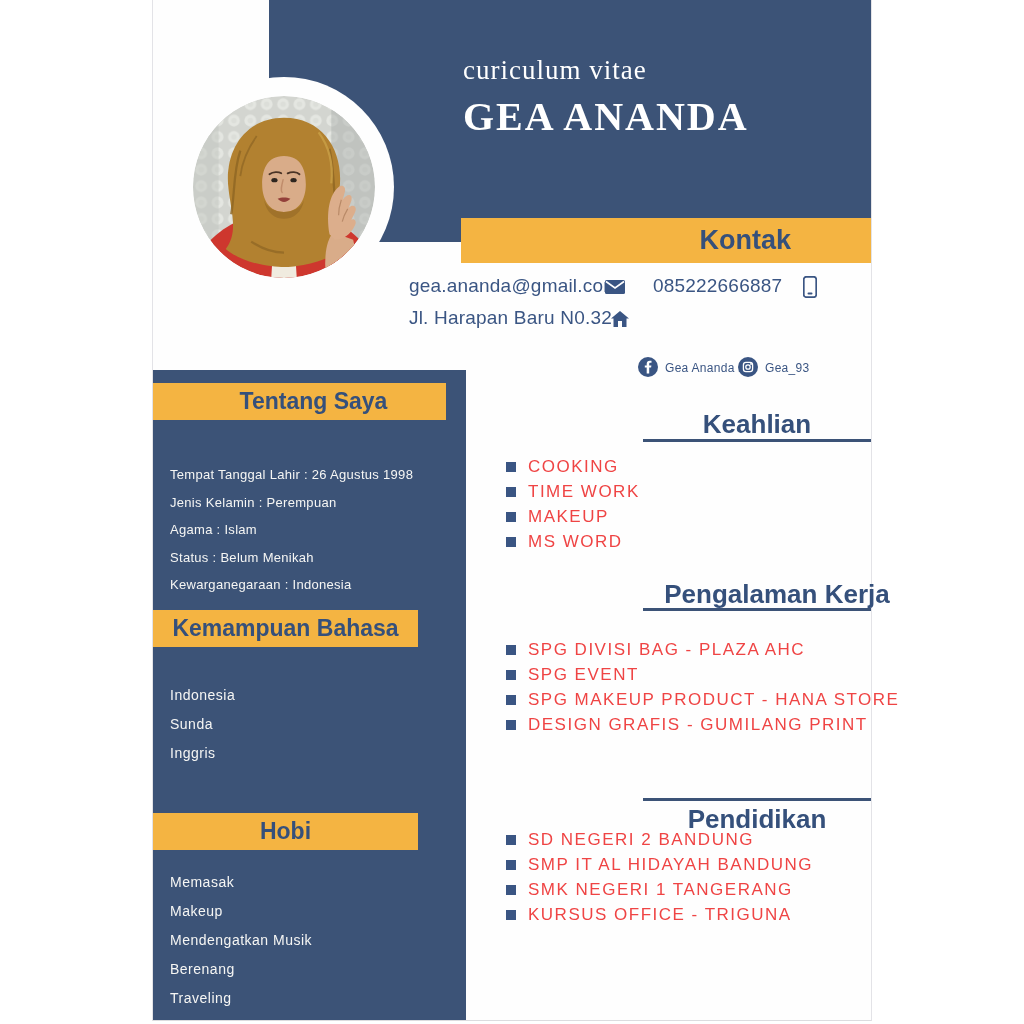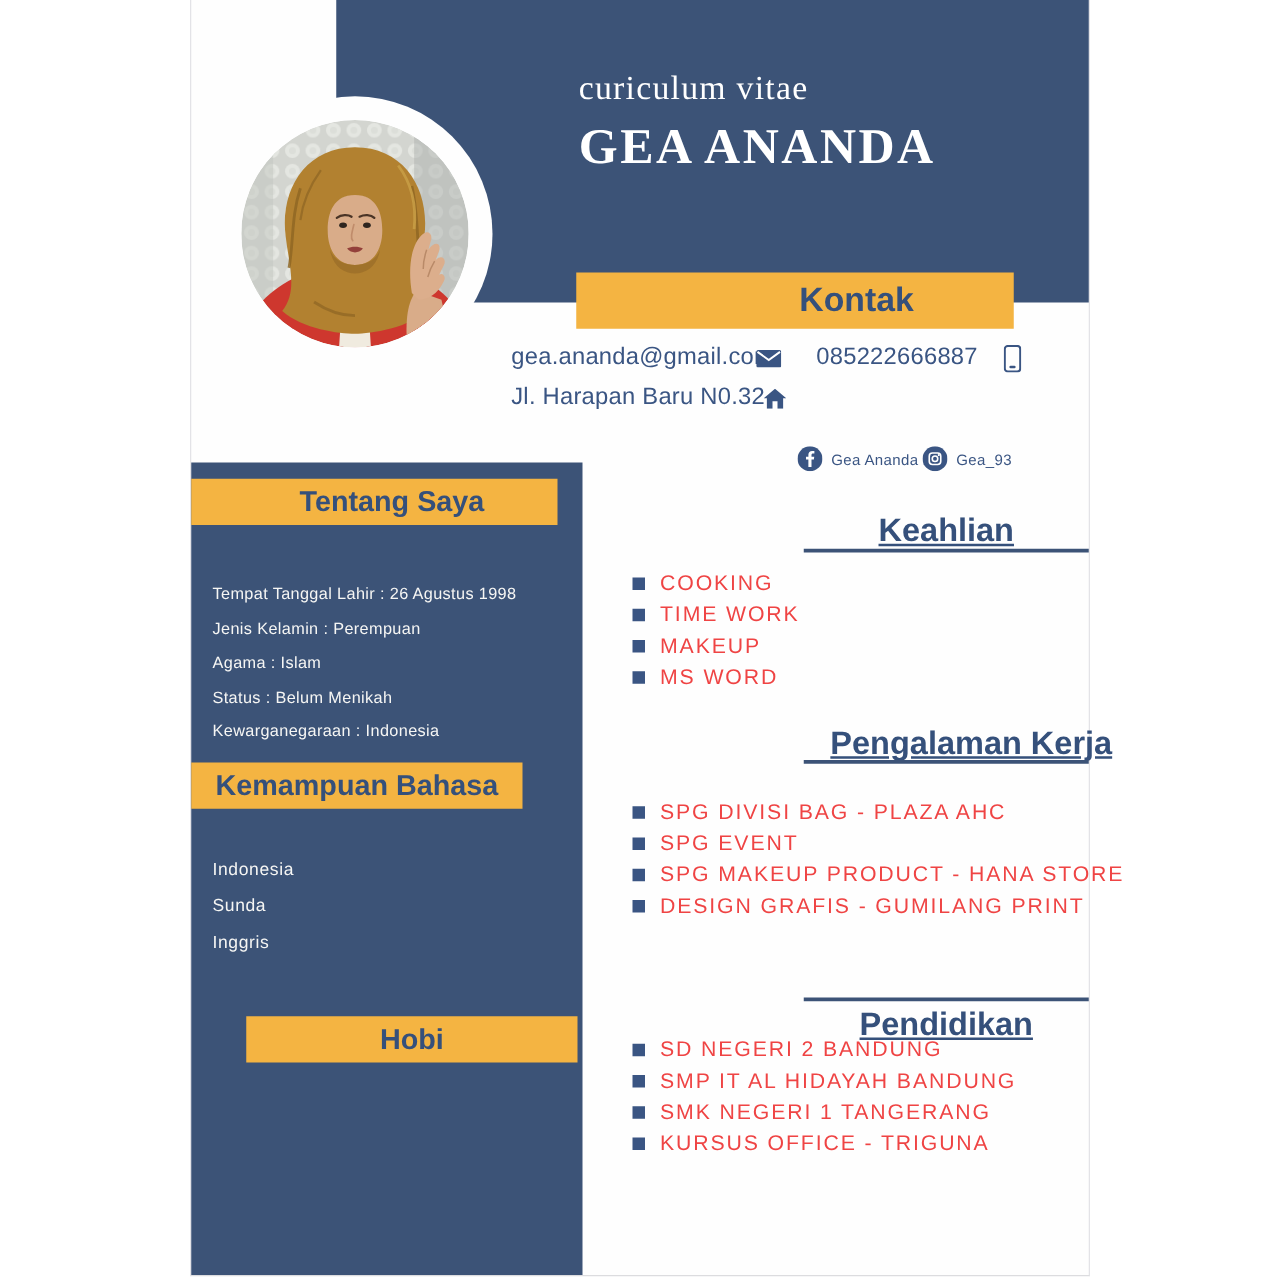--- a/index.html
+++ b/index.html
@@ -8,36 +8,36 @@
   .page{position:absolute;left:152px;top:0;width:718px;height:1020px;background:#fefefe;
         border-left:1px solid #e3e3e7;border-right:1px solid #e3e3e7;border-bottom:1px solid #dcdcdf;}
   
   .blue-header{position:absolute;left:116px;top:0;width:602px;height:242px;background:#3c5377;}
   .white-ring{position:absolute;left:21px;top:77px;width:220px;height:220px;border-radius:50%;background:#fefefe;}
   .photo{position:absolute;left:40px;top:96px;width:182px;height:182px;border-radius:50%;overflow:hidden;}
   .title-block{position:absolute;left:310px;top:55px;color:#ffffff;font-family:Liberation Serif, serif;}
   .cv-subtitle{font-size:27px;letter-spacing:1px;font-weight:400;}
   .cv-name{font-size:40px;font-weight:700;letter-spacing:2px;margin-top:7px;}
   
-  .kontak-banner{position:absolute;left:308px;top:218px;width:350px;height:45px;background:#f4b442;}
+  .kontak-banner{position:absolute;left:308px;top:218px;width:410px;height:45px;background:#f4b442;}
   .kontak-banner .label{position:absolute;right:80px;top:0;line-height:45px;font-size:27px;font-weight:700;color:#35507b;}
   .contact-line{position:absolute;color:#3a5583;font-size:19px;letter-spacing:.2px;line-height:24px;}
   .icon{position:absolute;}
   .social-label{position:absolute;color:#3a5583;font-size:12px;letter-spacing:.3px;line-height:20px;}
   
   .side-panel{position:absolute;left:0;top:370px;width:313px;height:650px;background:#3c5377;}
   .side-banner{position:absolute;left:0;width:265px;height:37px;background:#f4b442;text-align:center;
                line-height:37px;font-size:23px;font-weight:700;color:#35507b;}
   .side-list{position:absolute;left:17px;color:#f6f6f4;}
   .side-list p{margin:0;font-weight:400;}
   .detail-list p{font-size:13px;letter-spacing:.3px;line-height:18px;margin-bottom:9.5px;}
   .plain-list p{font-size:14px;letter-spacing:.5px;line-height:18px;margin-bottom:11px;}
   
   .section-heading{position:absolute;left:490px;width:228px;text-align:center;color:#35507b;
-                   font-size:26px;font-weight:700;line-height:30px;text-decoration:underline;}
+                   font-size:26px;font-weight:700;line-height:30px;}
   .section-rule{position:absolute;left:490px;width:228px;height:3px;background:#3c5377;}
   .bullet-list{position:absolute;left:353px;}
   .bullet-row{display:flex;align-items:flex-start;margin-bottom:7px;}
   .bullet-sq{width:10px;height:10px;background:#3a5583;margin:4px 12px 0 0;flex:none;}
   .bullet-text{color:#ef4444;font-size:17px;letter-spacing:1.5px;line-height:18px;white-space:nowrap;}
 </style>
 </head>
 <body>
 
 <div class="canvas">
@@ -147,22 +147,29 @@
 
     <div class="side-banner" style="top:610px;">
       <span>Kemampuan Bahasa</span>
     </div>
     <div class="side-list plain-list" style="top:686px;">
       <p>Indonesia</p>
       <p>Sunda</p>
       <p>Inggris</p>
     </div>
 
-    <div class="side-banner" style="top:813px;margin-left:44px;">
+    <div class="side-banner" style="top:813px;">
       <span>Hobi</span>
+    </div>
+    <div class="side-list plain-list" style="top:873px;">
+      <p>Memasak</p>
+      <p>Makeup</p>
+      <p>Mendengatkan Musik</p>
+      <p>Berenang</p>
+      <p>Traveling</p>
     </div>
 
     <div class="section-heading" style="top:409px;">Keahlian</div>
     <div class="section-rule" style="top:439px;"></div>
     <div class="bullet-list" style="top:458px;">
       <div class="bullet-row">
           <span class="bullet-sq"></span>
           <span class="bullet-text">COOKING</span>
         </div>
       <div class="bullet-row">

